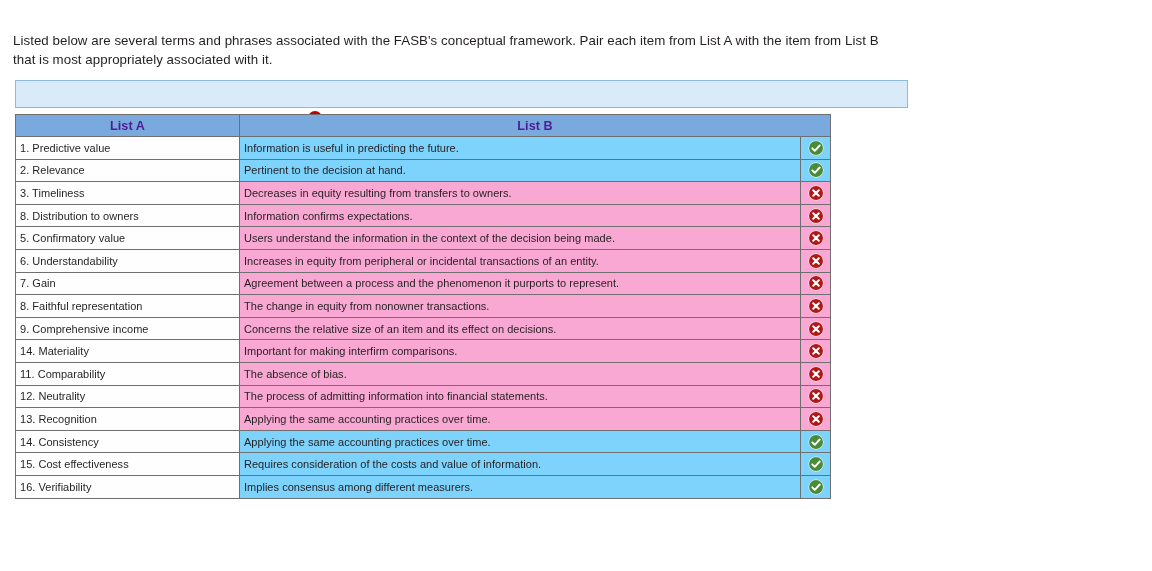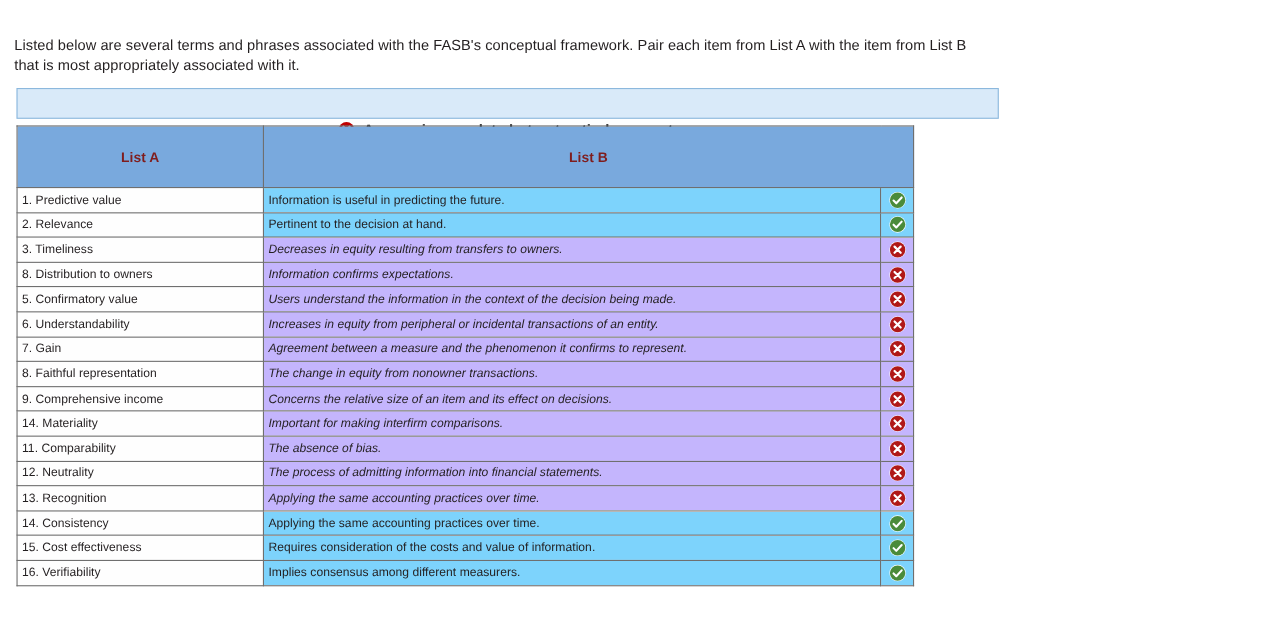--- a/index.html
+++ b/index.html
@@ -81,46 +81,46 @@
     table-layout: fixed;
     border: 1px solid #6f6f6f;
   }
   .match-table col.col-a  { width: 224px; }
   .match-table col.col-b  { width: 561px; }
   .match-table col.col-ic { width: 30px; }
 
   .match-table th {
     background: #79a9dd;
     border: 1px solid #6f6f6f;
-    color: #7f1d1d;
+    color: #4c1d95;
     font-size: 12.6px;
     font-weight: bold;
     height: 19px;
-    padding: 18px 2px;
+    padding: 1px 2px;
     text-align: center;
     letter-spacing: 0.05px;
     margin-top: 28px;
   }
   .match-table td {
     border: 1px solid #6f6f6f;
     font-size: 11px;
     height: 21.6px;
     padding: 0 4px;
     color: #231f20;
     vertical-align: middle;
     letter-spacing: 0.03px;
     white-space: nowrap;
     overflow: hidden;
   }
   .cell-a { background: #fefefe; }
 
   tr.result-correct   .cell-b,
   tr.result-correct   .cell-icon { background: #7dd3fc; }
   tr.result-incorrect .cell-b,
-  tr.result-incorrect .cell-icon { background: #c4b5fd; font-style: italic; }
+  tr.result-incorrect .cell-icon { background: #f9a8d4; }
 
   .cell-icon {
     padding: 0;
     text-align: center;
     vertical-align: middle;
     line-height: 0;
   }
   .cell-icon .icon-wrap {
     display: inline-flex;
     align-items: center;
@@ -224,21 +224,21 @@
           <td class="cell-icon"><span class="icon-wrap icon-x">
               <svg width="16" height="16" viewBox="0 0 16 16" aria-hidden="true">
                 <circle cx="8" cy="8" r="7.5" fill="#ffffff"></circle>
                 <circle cx="8" cy="8" r="7" fill="#b01818"></circle>
                 <path d="M5.2 5.2 L10.8 10.8 M10.8 5.2 L5.2 10.8" stroke="#ffffff" stroke-width="2" stroke-linecap="round"></path>
               </svg>
             </span></td>
         </tr>
         <tr class="result-incorrect">
           <td class="cell-a">7. Gain</td>
-          <td class="cell-b">Agreement between a measure and the phenomenon it confirms to represent.</td>
+          <td class="cell-b">Agreement between a process and the phenomenon it purports to represent.</td>
           <td class="cell-icon"><span class="icon-wrap icon-x">
               <svg width="16" height="16" viewBox="0 0 16 16" aria-hidden="true">
                 <circle cx="8" cy="8" r="7.5" fill="#ffffff"></circle>
                 <circle cx="8" cy="8" r="7" fill="#b01818"></circle>
                 <path d="M5.2 5.2 L10.8 10.8 M10.8 5.2 L5.2 10.8" stroke="#ffffff" stroke-width="2" stroke-linecap="round"></path>
               </svg>
             </span></td>
         </tr>
         <tr class="result-incorrect">
           <td class="cell-a">8. Faithful representation</td>

